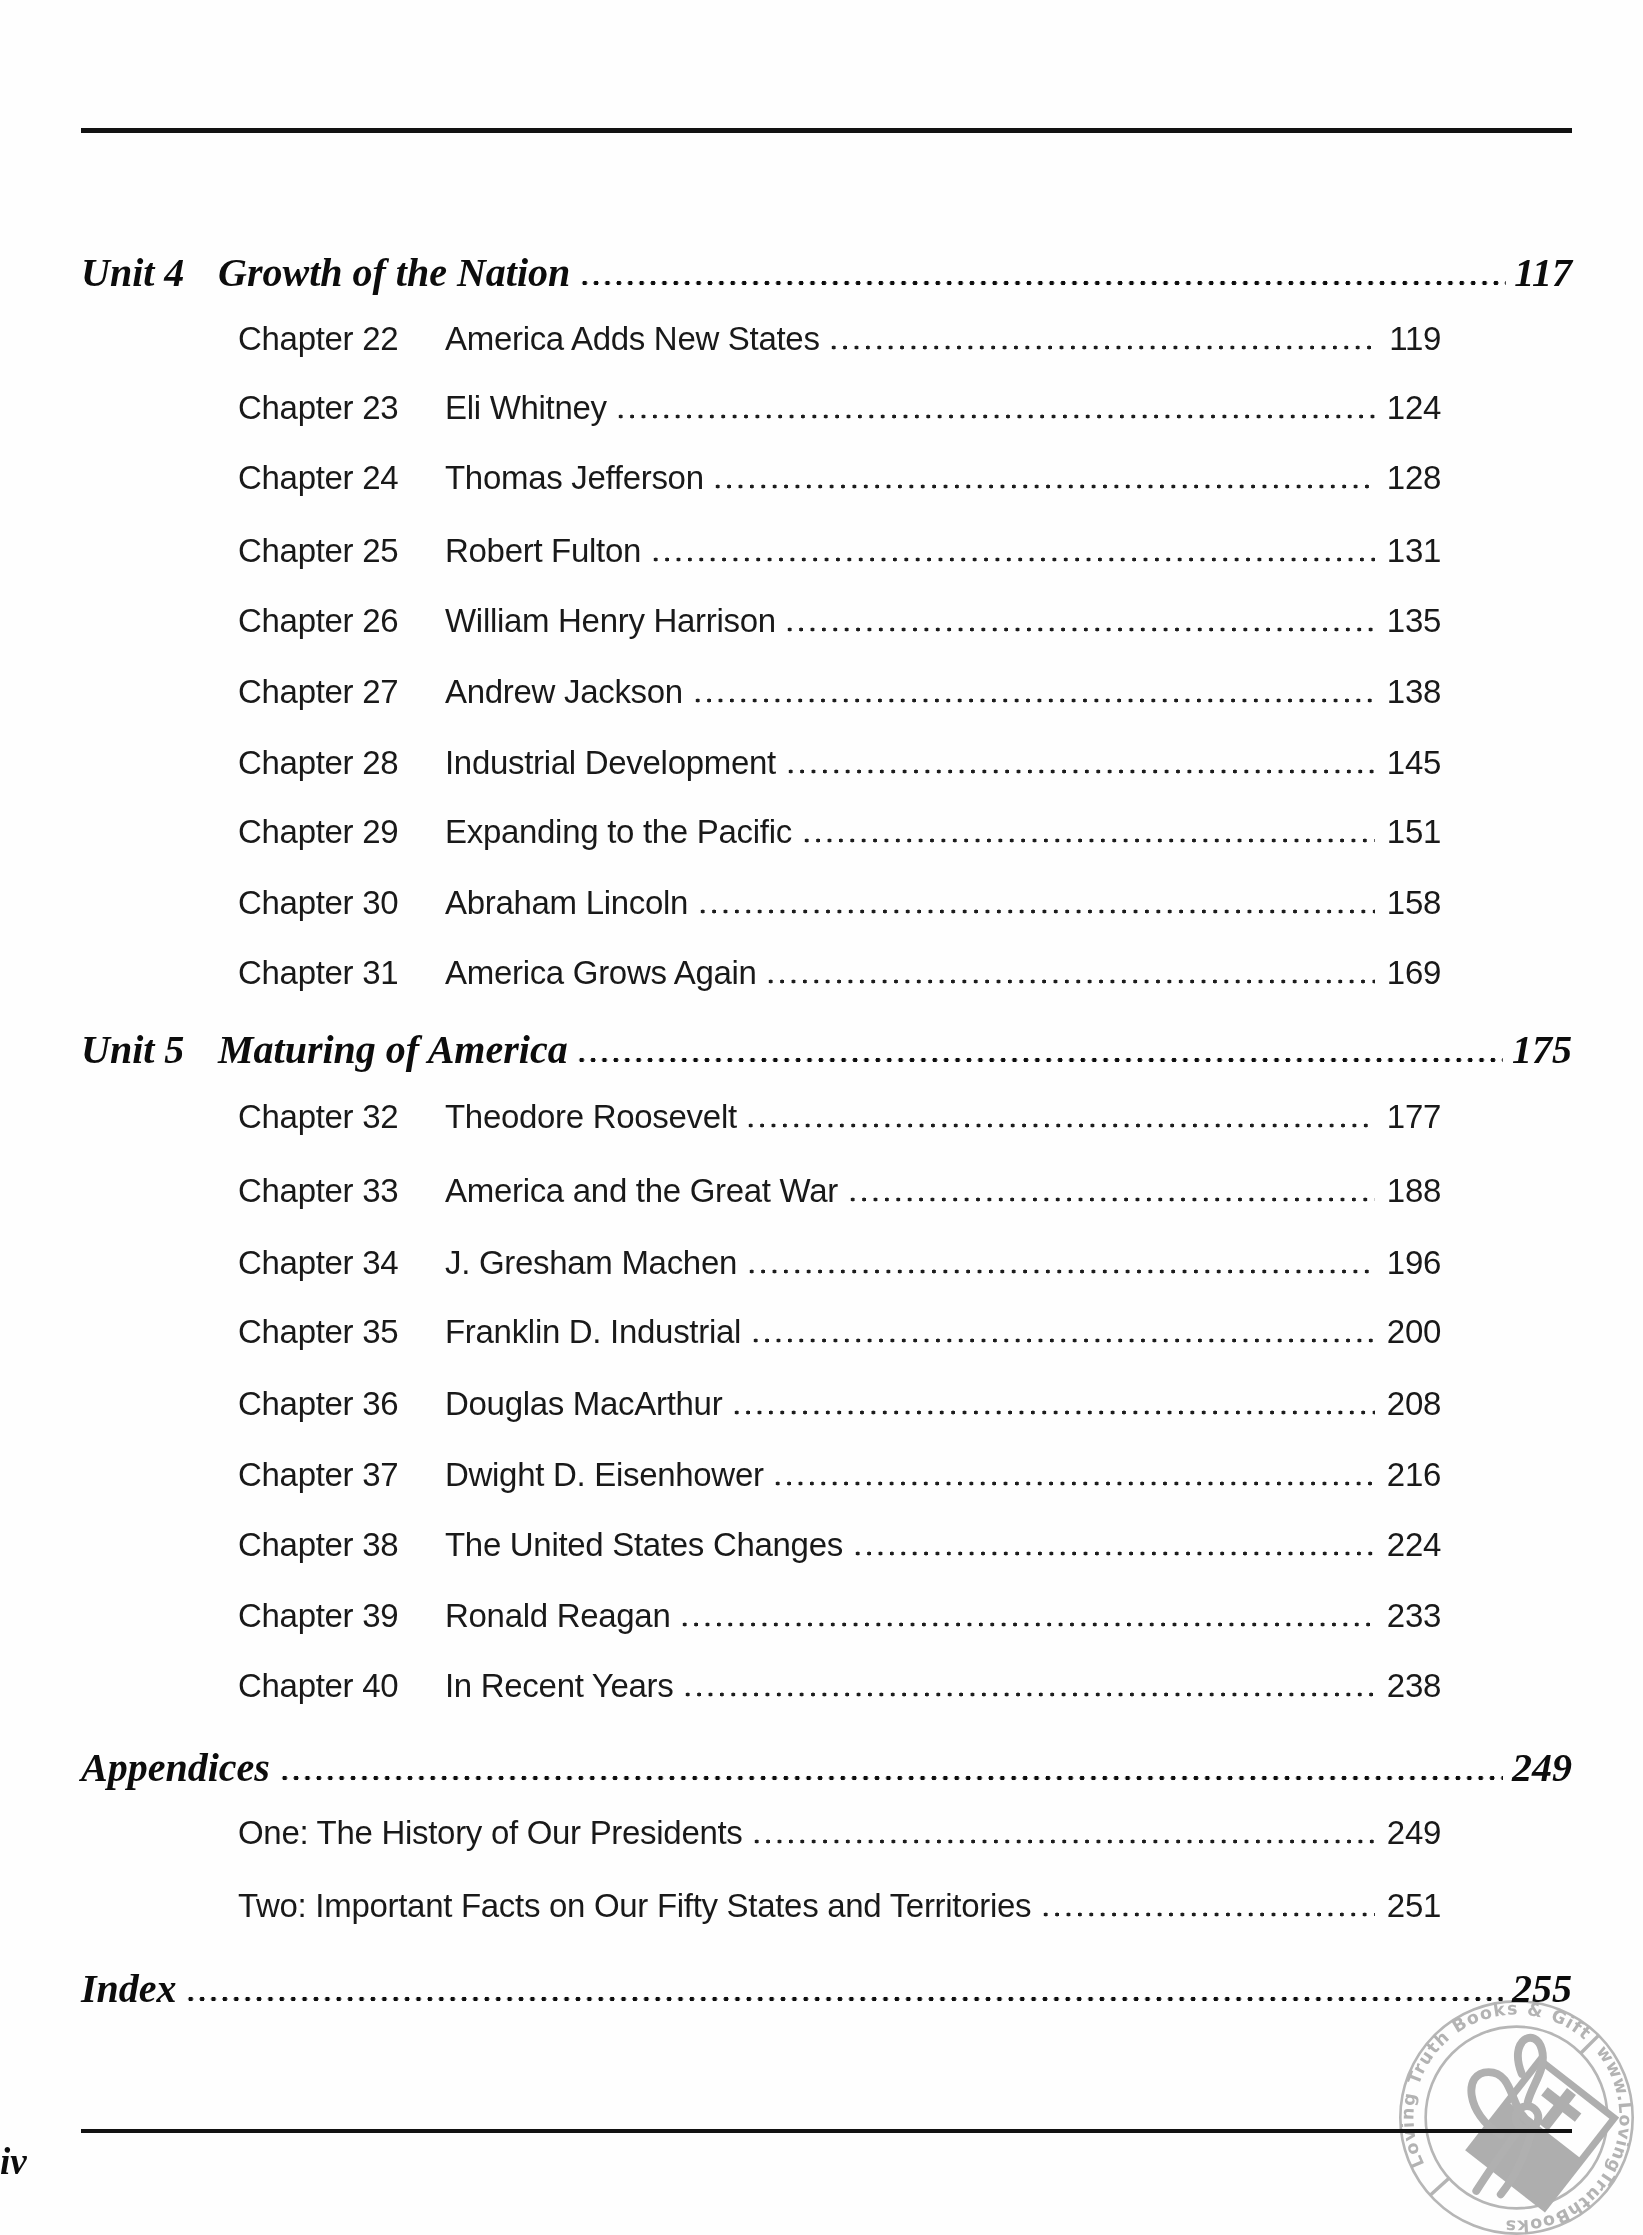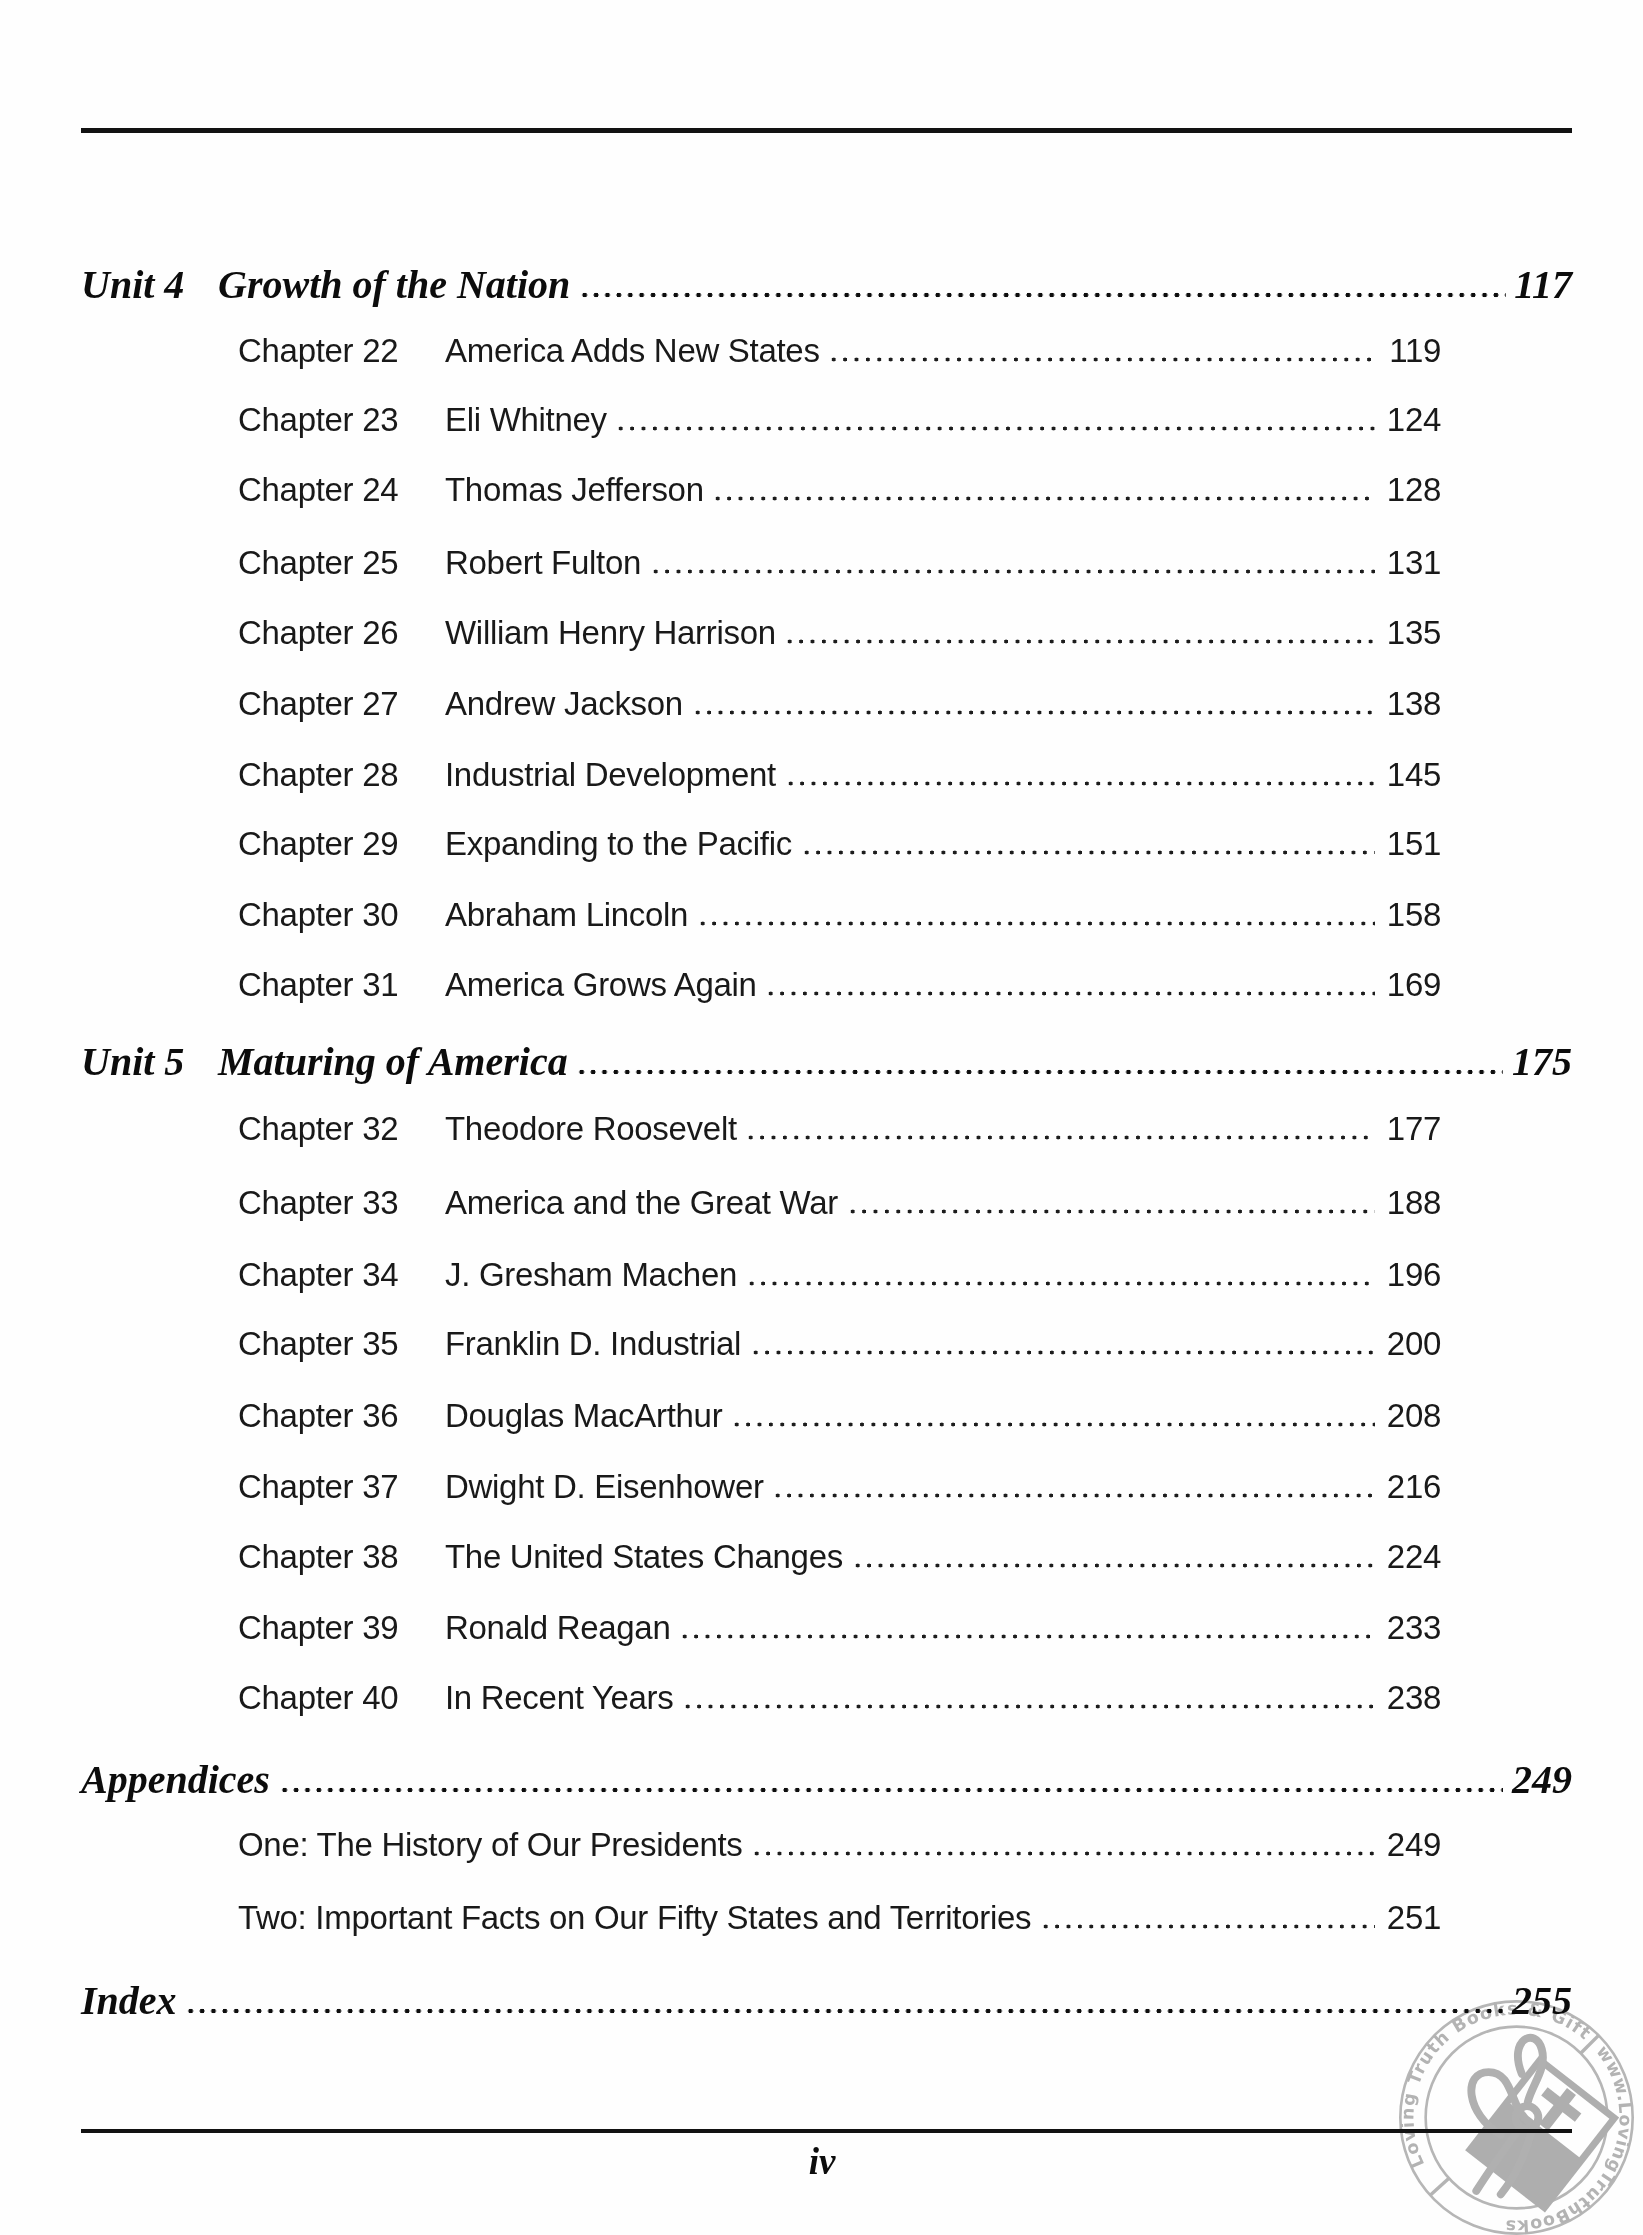--- a/index.html
+++ b/index.html
@@ -35,41 +35,41 @@
   .row.sans{font-size:33px;line-height:35px;letter-spacing:-0.3px;color:#191919;}
   .row.chapter{padding-left:157px;padding-right:131px;justify-content:space-between;}
   .row.appendix{padding-left:157px;padding-right:131px;}
   .row.unit,.row.section{
     font-family:"Liberation Serif", serif;
     font-style:italic;font-weight:700;
     font-size:40px;line-height:44px;color:#0c0c0c;
   }
   .ch-label{flex:none;width:207px;}
   .unit-label{flex:none;width:137px;}
-  .title{flex:none;margin-right:8.7px;margin-top:12px;}
+  .title{flex:none;margin-right:8.7px;}
   .leader{
     flex:1 1 auto;min-width:15.7px;
     align-self:stretch;
     margin-right:12.2px;
     background-image:radial-gradient(circle, #1c1c1c 1.8px, rgba(0,0,0,0) 2.3px);
     background-size:11.4px 5.2px;
     background-repeat:repeat-x;
     background-position:left calc(100% - 6.1px);
   }
   .unit .leader,.section .leader{
     background-image:radial-gradient(circle, #0d0d0d 2.2px, rgba(0,0,0,0) 2.6px);
     background-size:11.4px 6.1px;
     background-position:left calc(100% - 8.7px);
     margin-right:8.7px;
   }
   .pagenum{flex:none;}
   
   .footer-num{
     position:absolute;left:0;right:0;top:2142px;
-    text-align:center;
+    text-align:left;
     font-family:"Liberation Serif", serif;
     font-style:italic;font-weight:700;
     font-size:37px;line-height:40px;color:#0c0c0c;
   }
   
   .wm{position:absolute;left:1368px;top:1969px;}
   .wm-text{
     font-family:"DejaVu Sans", sans-serif;
     font-weight:bold;font-size:20px;
     fill:#b3b3b3;

